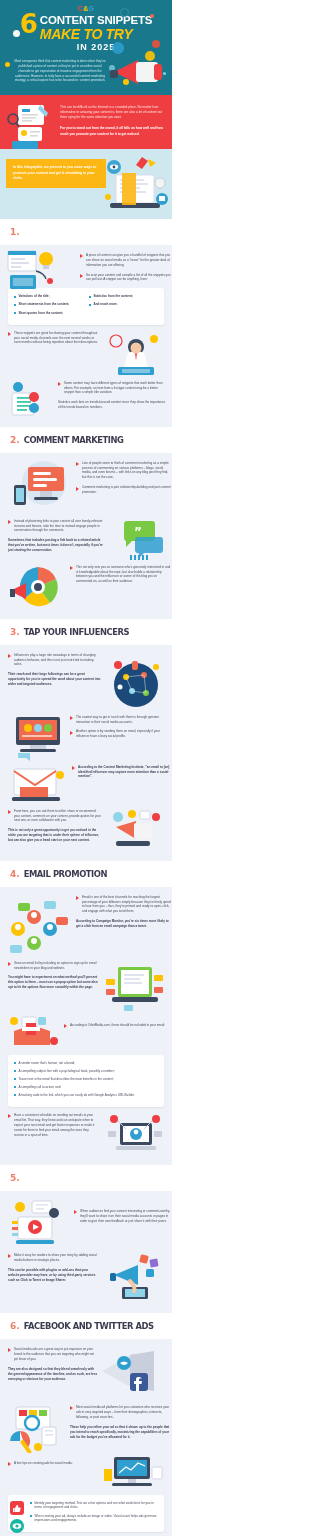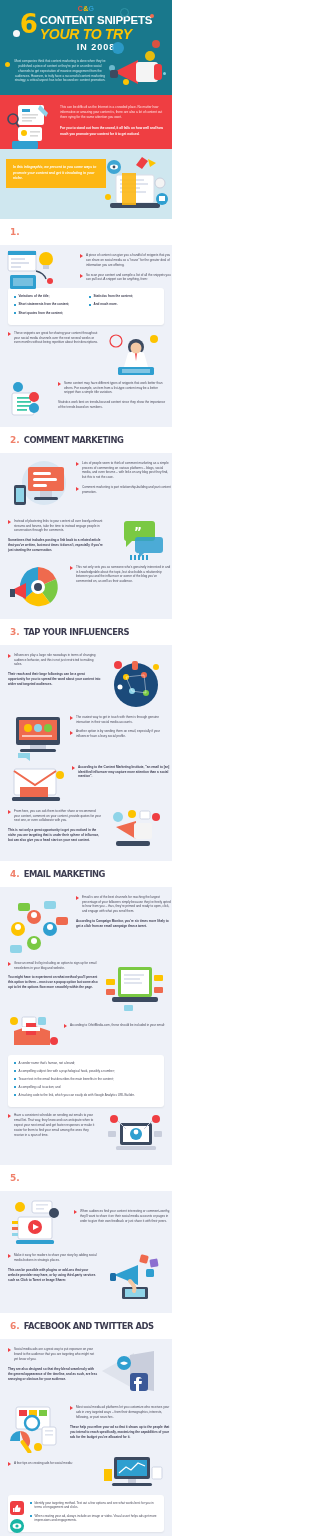--- a/index.html
+++ b/index.html
@@ -212,22 +212,22 @@
     <div class="hero-deco d5"></div>
 
     <div class="logo-top">
       <span class="mk1">C</span><span class="mk2">&amp;</span><span class="mk3">G</span>
     </div>
 
     <div class="title-row">
       <div class="big-six">6</div>
       <div class="title-block">
         <div class="t-line1">CONTENT SNIPPETS</div>
-        <div class="t-line2">YOUR TO TRY</div>
-        <div class="t-line3">IN 2008</div>
+        <div class="t-line2">MAKE TO TRY</div>
+        <div class="t-line3">IN 2025</div>
       </div>
     </div>
 
     <div class="hero-body">Most companies think that content marketing is done when they've published a piece of content or they're put in an online social channels to get expectation of massive engagement from the audiences. However, to truly have a successful content marketing strategy, a critical aspect has to be focused on: content promotion.</div>
 
     <svg class="megaphone" viewBox="0 0 62 52">
       <circle cx="14" cy="10" r="6" fill="#2f9fd0" opacity=".85"></circle>
       <circle cx="52" cy="6" r="4" fill="#f04e37" opacity=".9"></circle>
       <circle cx="46" cy="18" r="5" fill="#fdc300" opacity=".9"></circle>
       <circle cx="8" cy="30" r="3" fill="#8fd4e8" opacity=".7"></circle>
@@ -529,21 +529,21 @@
           <div class="tri"></div>
           <div class="b-text">From here, you can ask them to either share or recommend your content, comment on your content, provide quotes for your next one, or even collaborate with you.</div>
         </div>
         <div class="para bold">This is not only a great opportunity to get you noticed in the niche you are targeting that is under their sphere of influence, but can also give you a head start on your next content.</div>
       </div>
     </div>
   </div>
 
   <div class="sec-head">
     <span class="sec-num">4.</span>
-    <span class="sec-title">EMAIL MARKETING</span>
+    <span class="sec-title">EMAIL PROMOTION</span>
   </div>
   <div class="sec-body">
     <div style="position:relative;min-height:62px">
       <svg style="position:absolute;left:0px;top:4px;width:64px;height:58px" viewBox="0 0 64 58">
         <rect x="10" y="4" width="12" height="8" rx="2" fill="#7ac943"></rect>
         <rect x="36" y="2" width="12" height="8" rx="2" fill="#8fd4e8"></rect>
         <circle cx="26" cy="18" r="7" fill="#ef6a4e"></circle>
         <circle cx="26" cy="16" r="3" fill="#ffffff"></circle>
         <circle cx="10" cy="30" r="7" fill="#fdc300"></circle>
         <circle cx="10" cy="28" r="3" fill="#ffffff"></circle>

